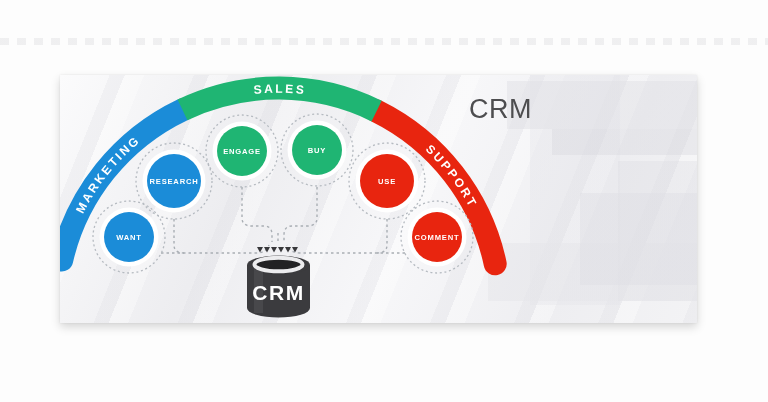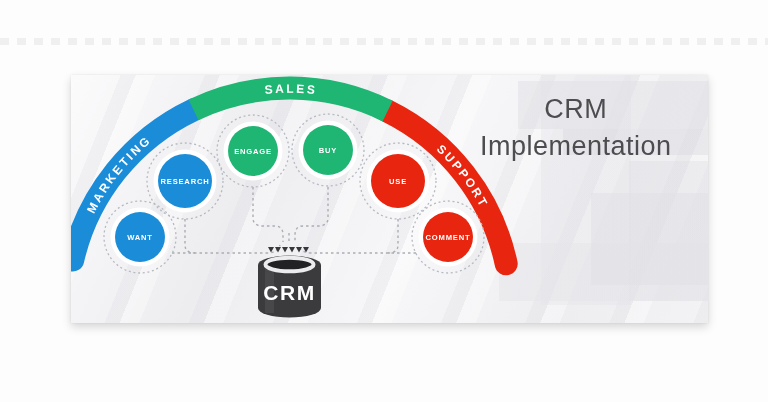--- a/index.html
+++ b/index.html
@@ -6,33 +6,32 @@
   body{
     width:768px;height:402px;position:relative;overflow:hidden;
     background:#fdfdfd;
     font-family:"Liberation Sans",sans-serif;
   }
   .bg-band{
     position:absolute;left:0;top:38px;width:768px;height:7px;
     background:repeating-linear-gradient(90deg,rgba(120,120,132,.10) 0 9px,transparent 9px 17px);
   }
   .card{
-    position:absolute;left:71px;top:75px;width:637px;height:248px;
+    position:absolute;left:60px;top:75px;width:637px;height:248px;
     overflow:hidden;
     box-shadow:0 4px 9px rgba(0,0,0,.16),0 0 2px rgba(0,0,0,.08);
     background:
       linear-gradient(rgba(224,224,229,.50),rgba(224,224,229,.50)) 447px 6px/190px 48px no-repeat,
       linear-gradient(rgba(215,215,221,.40),rgba(215,215,221,.40)) 492px 54px/145px 26px no-repeat,
       linear-gradient(rgba(222,222,228,.45),rgba(222,222,228,.45)) 520px 118px/117px 92px no-repeat,
       linear-gradient(rgba(230,230,234,.55),rgba(230,230,234,.55)) 428px 168px/209px 58px no-repeat,
       linear-gradient(rgba(219,219,225,.35),rgba(219,219,225,.35)) 558px 86px/79px 140px no-repeat,
       linear-gradient(rgba(228,228,233,.40),rgba(228,228,233,.40)) 470px 0/90px 230px no-repeat,
       repeating-linear-gradient(112deg,rgba(255,255,255,0) 0 46px,rgba(216,216,222,.22) 46px 60px,rgba(255,255,255,.35) 60px 78px),
       linear-gradient(115deg,#fbfbfc 0%,#ededf0 30%,#f7f7f9 55%,#eeeef1 80%,#f3f3f5 100%);
-    text-align: center;
   }
   .title{
     position:absolute;left:409px;top:16px;
     font-size:27px;line-height:37px;color:#4d4d4f;letter-spacing:.5px;
   }
   .title span{display:block;}
   svg.diagram{position:absolute;left:0;top:0;}
   .arc-seg{fill:none;stroke-width:23;}
   .cap-round{stroke-linecap:round;}
   .arc-label{
@@ -54,21 +53,20 @@
 </style>
 </head>
 <body>
 
 <div class="bg-band"></div>
 
 <div class="card">
 
   <div class="title">
     <span>CRM</span>
-    <span>Implementation</span>
   </div>
 
   <svg class="diagram" width="637" height="248" viewBox="0 0 637 248">
 
     <g class="connectors" stroke="#a9aeb4">
       <path d="M101,178 H196 Q206,178 209,170"></path>
       <path d="M345,178 H240 Q230,178 227,170"></path>
       <path d="M114,144 V170 Q114,178 124,178"></path>
       <path d="M327,144 V170 Q327,178 317,178"></path>
       <path d="M182,112 V143 Q182,151 192,151 H204 Q212,151 212,160 V167"></path>

